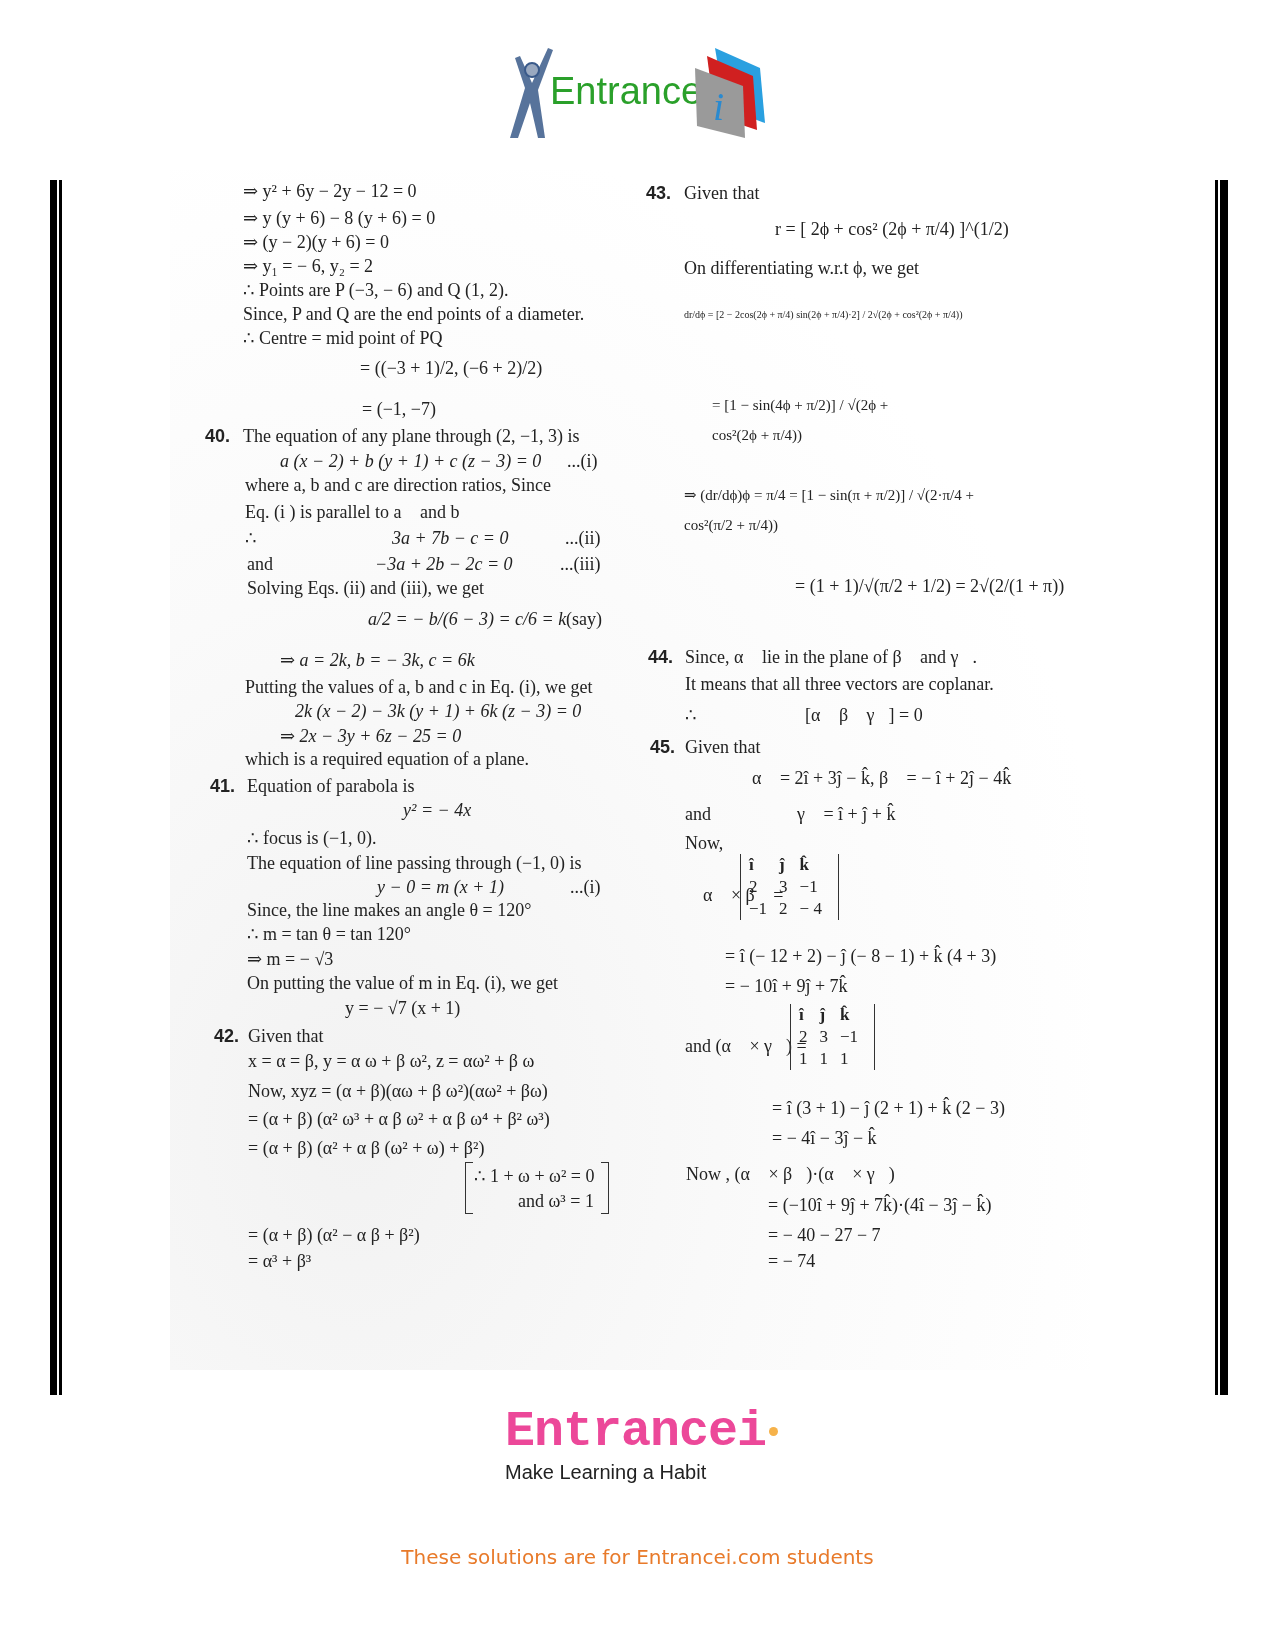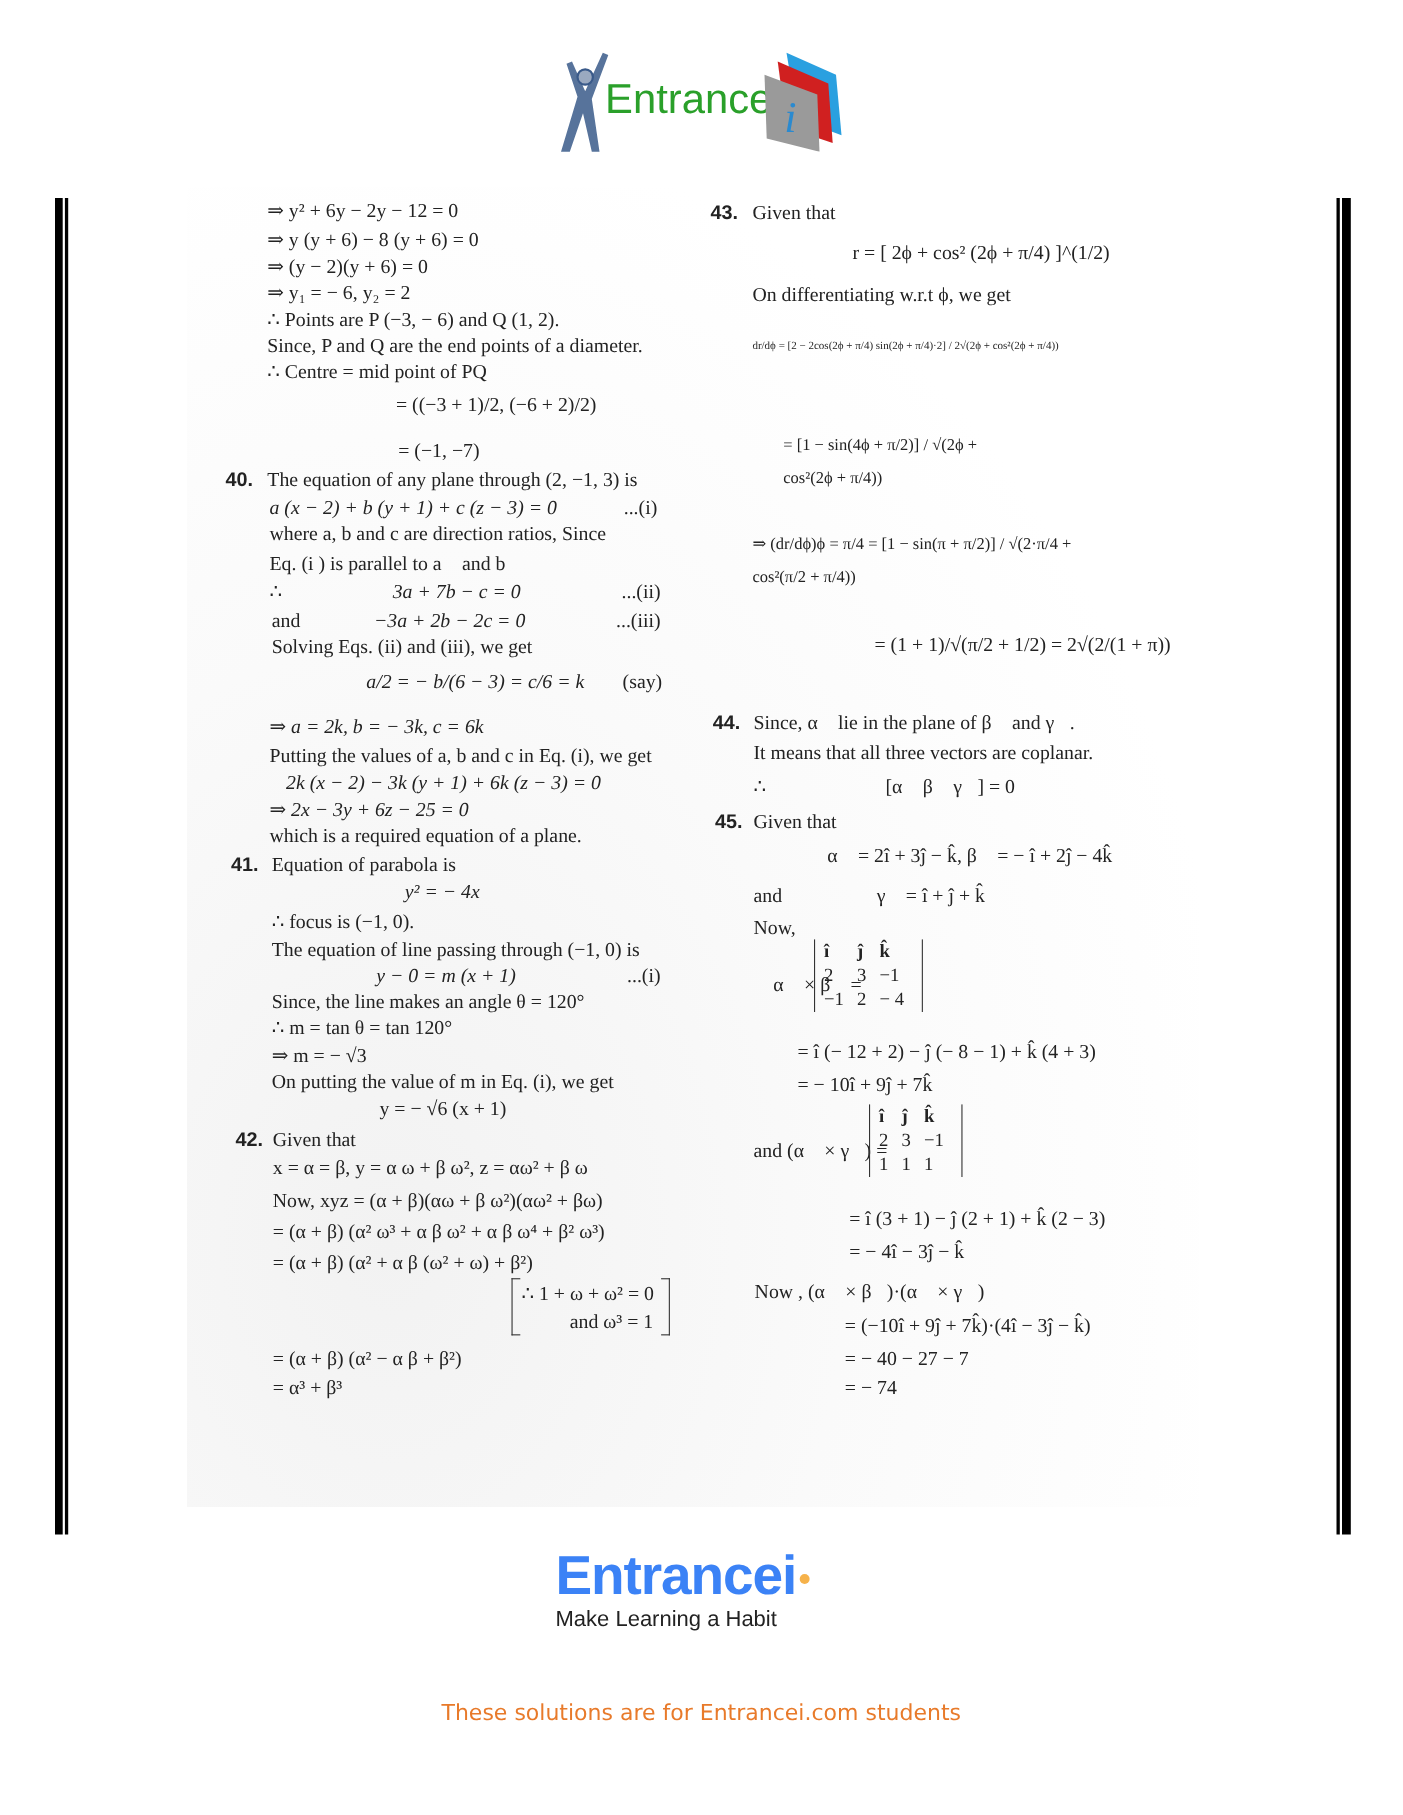--- a/index.html
+++ b/index.html
@@ -9,29 +9,29 @@
   .logo-top .word { position:absolute; left:60px; top:42px; font-family:"Liberation Sans",sans-serif;
          font-size:38px; color:#2aa02a; letter-spacing:0px; }
   .border-l-thick { position:absolute; left:50px; top:180px; width:7px; height:1215px; background:#000; }
   .border-l-thin  { position:absolute; left:59px; top:180px; width:3px; height:1215px; background:#000; }
   .border-r-thin  { position:absolute; left:1215px; top:180px; width:3px; height:1215px; background:#000; }
   .border-r-thick { position:absolute; left:1220px; top:180px; width:8px; height:1215px; background:#000; }
   .scan { position:absolute; left:170px; top:170px; width:920px; height:1200px;
           background:radial-gradient(ellipse at 20% 80%, #f2f2f2 0%, #fafafa 40%, #ffffff 75%); }
   .line { position:absolute; font-size:18px; white-space:nowrap; line-height:22px; }
   .num { font-weight:bold; font-family:"Liberation Sans",sans-serif; }
-  .i { font-style:italic; }
+  .i { font-style:italic;margin-left:35px; }
   .b { font-weight:bold; }
   .det { display:inline-block; vertical-align:middle; border-left:1.5px solid #333; border-right:1.5px solid #333; padding:0 6px; }
   .det table { border-collapse:collapse; font-size:17px; }
   .det td { padding:1px 10px 1px 2px; text-align:left; }
   .note-box { position:absolute; border-left:1.5px solid #333; border-right:1.5px solid #333;
               border-top:0; padding:0 6px; }
   .brand { position:absolute; left:505px; top:1405px; width:280px; text-align:left; }
-  .brand .name { font-family:Liberation Sans, sans-serif; font-weight:bold; font-size:50px; color:#3b82f6; letter-spacing:-1px; line-height:54px; }
+  .brand .name { font-family:Liberation Mono, monospace; font-weight:bold; font-size:50px; color:#ec4899; letter-spacing:-1px; line-height:54px; }
   .brand .dot { display:inline-block; width:9px; height:9px; border-radius:50%; background:#f6b24a; vertical-align:middle; margin-left:3px; }
   .brand .tag { font-family:"Liberation Sans",sans-serif; font-size:20px; color:#222; margin-top:2px; }
   .footer { position:absolute; left:0; width:1275px; top:1545px; text-align:center;
             font-family:"DejaVu Sans",sans-serif; font-size:20px; color:#e87a2a; }
 </style>
 </head>
 <body>
 
 <div class="logo-top">
   <svg width="80" height="120" viewBox="0 0 80 120" style="position:absolute;left:0;top:0">
@@ -90,21 +90,21 @@
   <div class="line" style="left:247px;top:775px">Equation of parabola is</div>
   <div class="line i" style="left:368px;top:799px">y² = − 4x</div>
   <div class="line" style="left:247px;top:827px">∴ focus is (−1, 0).</div>
   <div class="line" style="left:247px;top:852px">The equation of line passing through (−1, 0) is</div>
   <div class="line i" style="left:342px;top:876px">y − 0 = m (x + 1)</div>
   <div class="line" style="left:570px;top:876px">...(i)</div>
   <div class="line" style="left:247px;top:899px">Since, the line makes an angle θ = 120°</div>
   <div class="line" style="left:247px;top:923px">∴          m = tan θ = tan 120°</div>
   <div class="line" style="left:247px;top:948px">⇒              m = − √3</div>
   <div class="line" style="left:247px;top:972px">On putting the value of m in Eq. (i), we get</div>
-  <div class="line" style="left:345px;top:997px">y = − √6 (x + 1)</div>
+  <div class="line" style="left:345px;top:997px">y = − √7 (x + 1)</div>
 
   <div class="line num" style="left:214px;top:1025px">42.</div>
   <div class="line" style="left:248px;top:1025px">Given that</div>
   <div class="line" style="left:248px;top:1050px">x = α = β, y = α ω + β ω², z = αω² + β ω</div>
   <div class="line" style="left:248px;top:1080px">Now, xyz = (α + β)(αω + β ω²)(αω² + βω)</div>
   <div class="line" style="left:248px;top:1108px">= (α + β) (α² ω³ + α β ω² + α β ω⁴ + β² ω³)</div>
   <div class="line" style="left:248px;top:1137px">= (α + β) (α² + α β (ω² + ω) + β²)</div>
   <div class="note-box" style="left:465px;top:1162px;width:130px;height:52px;">
     <div style="position:absolute;left:-1px;top:0;width:8px;border-top:1.5px solid #333"></div>
     <div style="position:absolute;left:-1px;bottom:0;width:8px;border-bottom:1.5px solid #333"></div>

